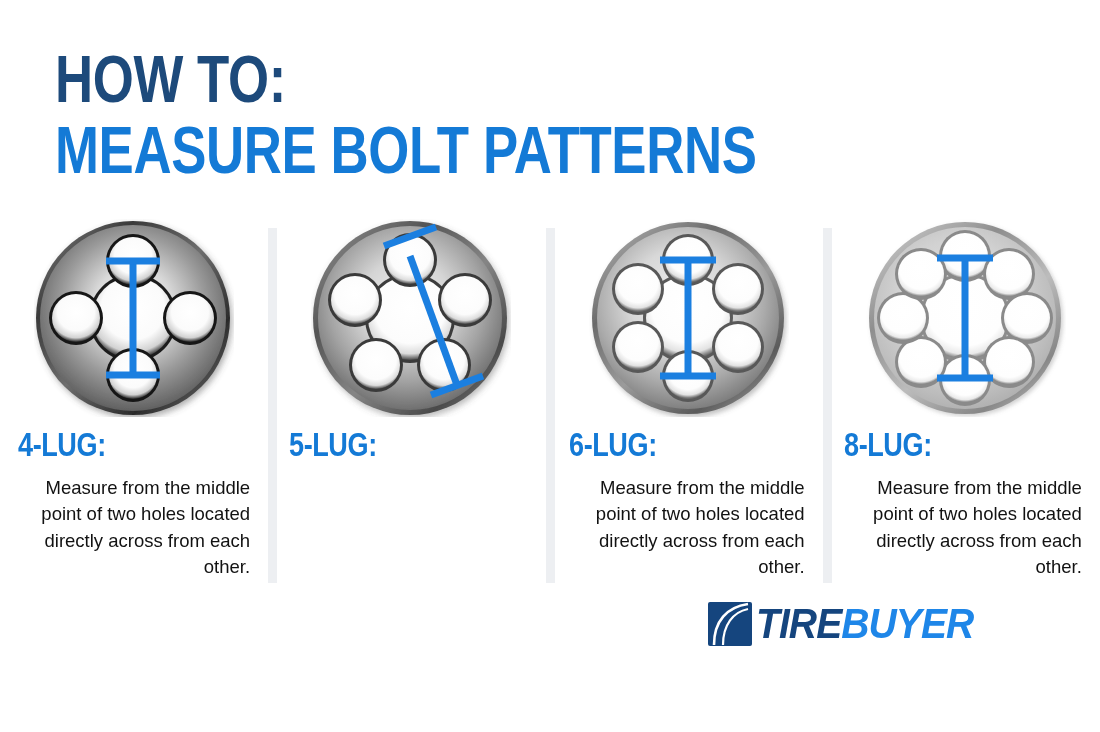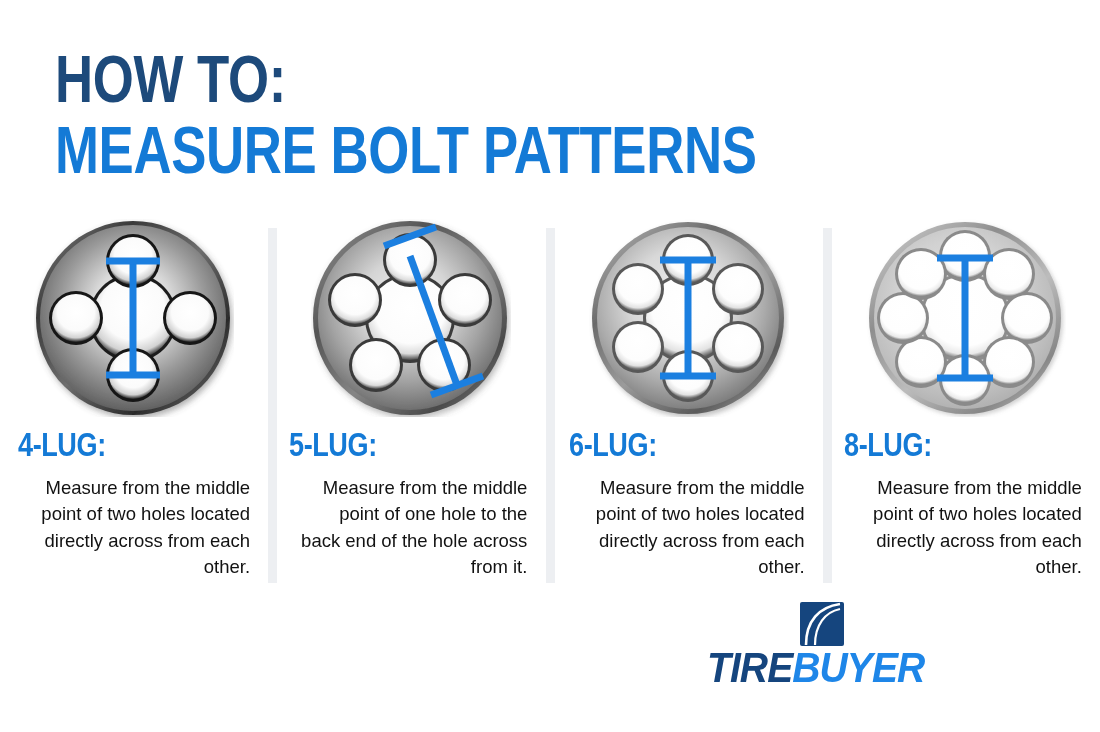--- a/index.html
+++ b/index.html
@@ -115,21 +115,21 @@
     width: 232px;
     margin-top: 11px;
   }
 
   
   .logo {
     position: absolute;
     left: 707px;
     top: 601px;
     display: flex;
-    flex-direction: column;
+    flex-direction: row;
     align-items: center;
   }
   .logo-mark { display: block; margin-right: 3px; }
   .logo-text {
     font-family: "Liberation Sans Narrow", "Liberation Sans", sans-serif;
     font-weight: bold;
     font-style: italic;
     font-size: 42px;
     letter-spacing: -1px;
     line-height: 1;
@@ -269,21 +269,20 @@
           </g>
 
           <g stroke="#1b7fe0" stroke-width="7" stroke-linecap="butt">
             <line x1="99" y1="37" x2="146" y2="166"></line>
             <line x1="73" y1="27" x2="125" y2="8"></line>
             <line x1="120" y1="176" x2="172" y2="157"></line>
           </g>
         </svg>
       </div>
       <div class="lug-label">5-LUG:</div>
-      <div class="lug-desc">Measure from the middle point of one hole to the back end of the hole across from it.</div>
     </div>
 
     <div class="divider"></div>
 
     <div class="column col-3">
       <div class="hub-wrap">
         <svg class="hub-svg" width="200" height="198" viewBox="0 0 200 198">
           <defs>
             <radialGradient id="g6face" cx="46%" cy="40%" r="66%">
               <stop offset="0%" stop-color="#efefef"></stop>

